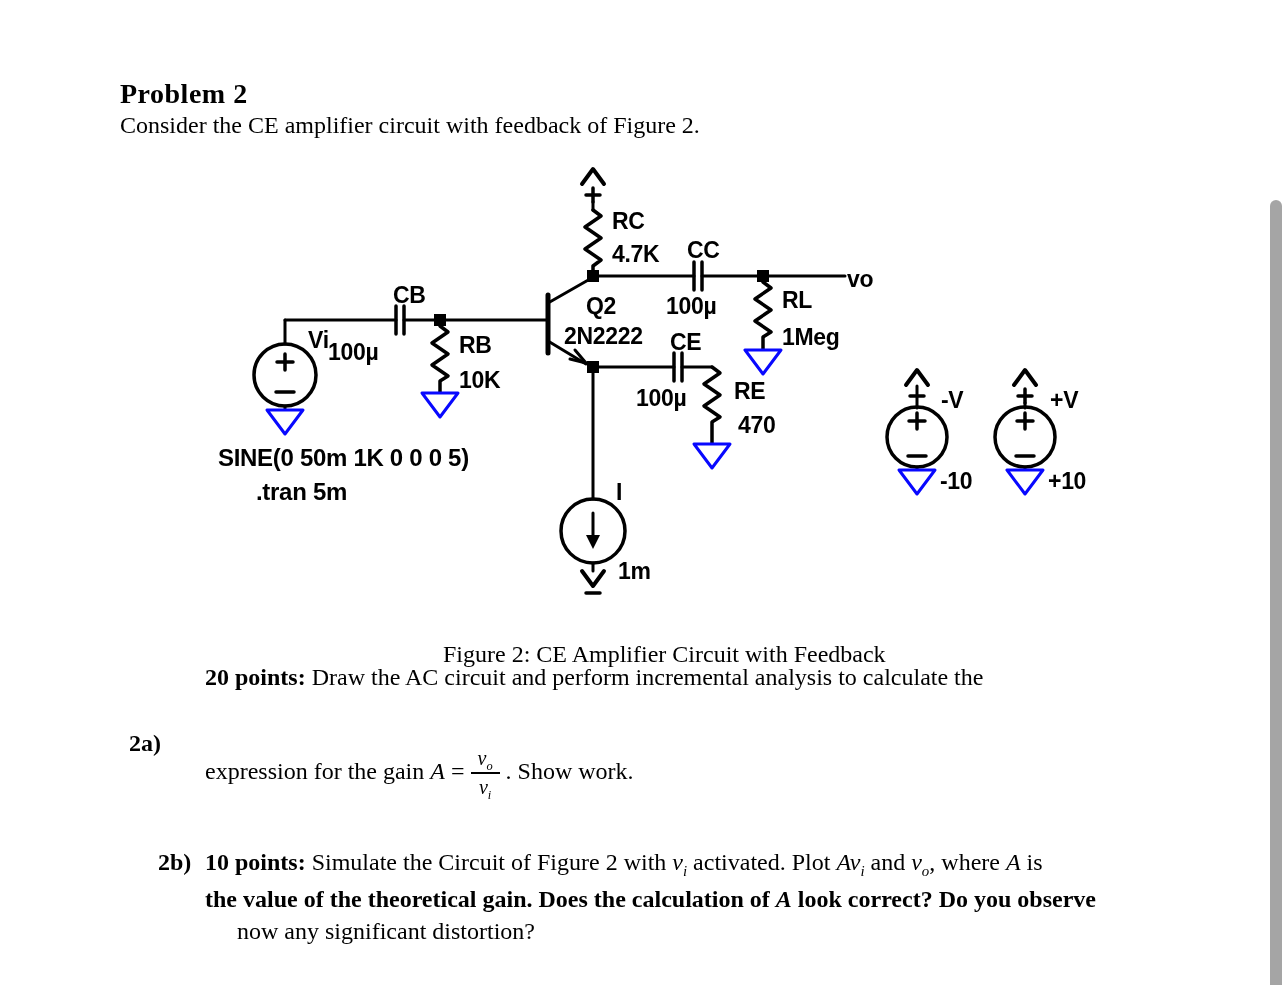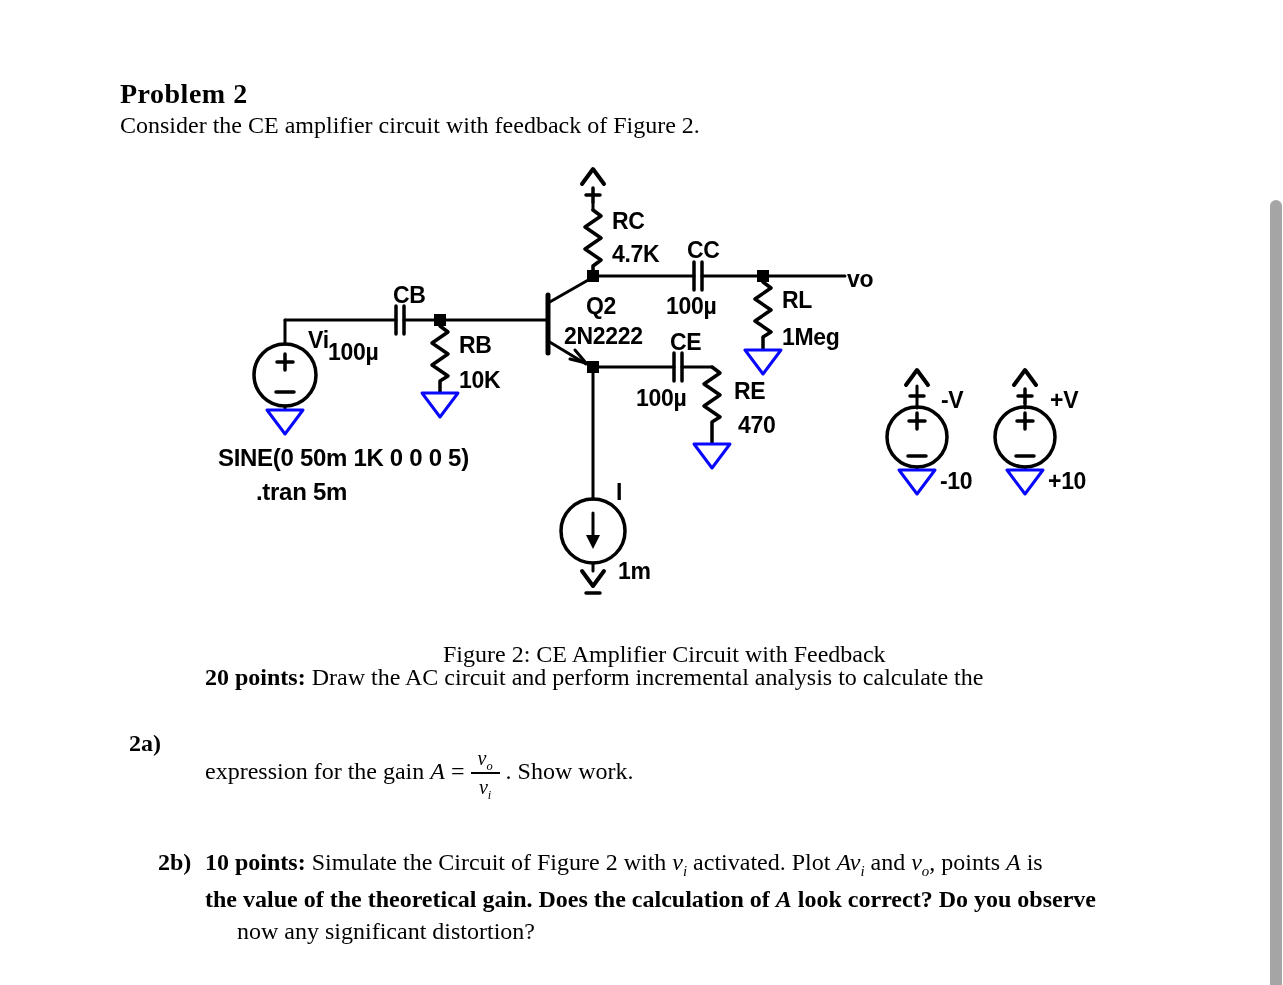--- a/index.html
+++ b/index.html
@@ -171,17 +171,17 @@
   <text class="clabel" x="1048" y="489">+10</text>
 </svg>
 
 <div class="abs caption">Figure 2: CE Amplifier Circuit with Feedback</div>
 
 <div class="abs plabel" style="left:129px;top:706px;margin-top:24px;">2a)</div>
 <div class="abs ptext" style="left:205px;top:664px;text-align:right;"><b>20 points:</b><span> Draw the AC circuit and perform incremental analysis to calculate the</span></div>
 <div class="abs ptext formula-line" style="left:205px;top:741px;"><span>expression for the gain </span><span class="it">A</span><span> = </span><span class="frac"><span class="fnum"><span class="it">v</span><sub>o</sub></span><span class="fden"><span class="it">v</span><sub>i</sub></span></span><span> . Show work.</span></div>
 
 <div class="abs plabel" style="left:122px;top:849px;margin-left:36px;">2b)</div>
-<div class="abs ptext" style="left:205px;top:849px;"><b>10 points:</b><span> Simulate the Circuit of Figure 2 with </span><span class="it">v</span><sub>i</sub><span> activated. Plot </span><span class="it">Av</span><sub>i</sub><span> and </span><span class="it">v</span><sub>o</sub><span>, points </span><span class="it">A</span><span> is</span></div>
+<div class="abs ptext" style="left:205px;top:849px;"><b>10 points:</b><span> Simulate the Circuit of Figure 2 with </span><span class="it">v</span><sub>i</sub><span> activated. Plot </span><span class="it">Av</span><sub>i</sub><span> and </span><span class="it">v</span><sub>o</sub><span>, where </span><span class="it">A</span><span> is</span></div>
 <div class="abs ptext" style="left:205px;top:886px;font-weight:bold;"><span>the value of the theoretical gain. Does the calculation of </span><span class="it">A</span><span> look correct? Do you observe</span></div>
 <div class="abs ptext" style="left:205px;top:918px;margin-left:32px;">now any significant distortion?</div>
 
 <div class="abs scroll-thumb"></div>
 
 </body></html>

